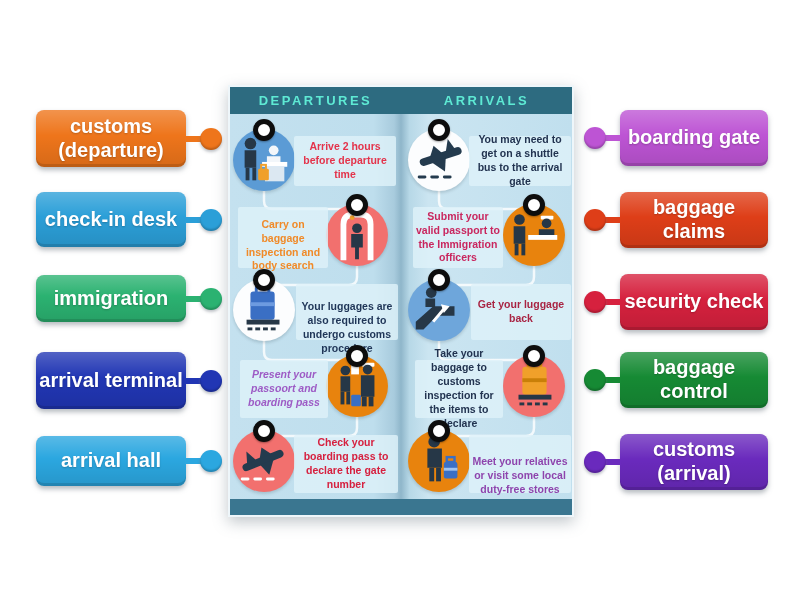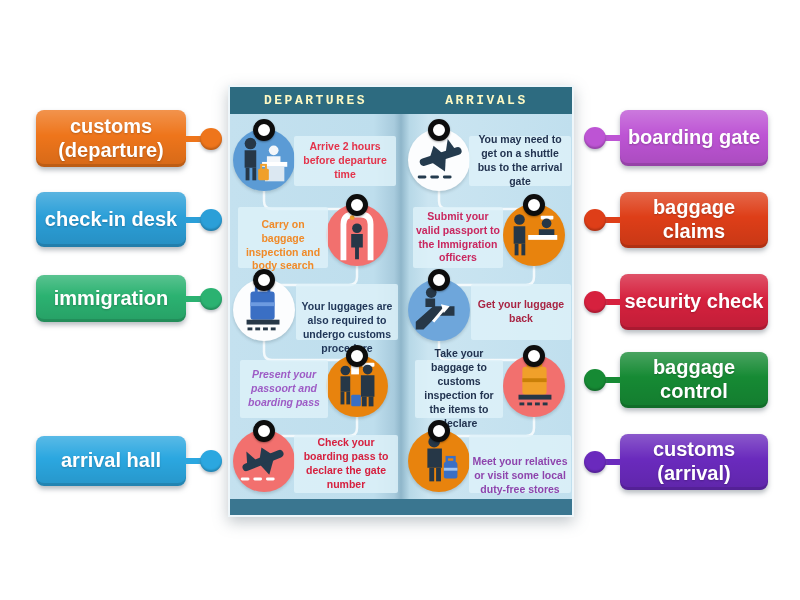--- a/index.html
+++ b/index.html
@@ -5,22 +5,22 @@
   html,body{margin:0;padding:0;background:#fff;}
   .stage{position:relative;width:800px;height:600px;background:#ffffff;overflow:hidden;
          font-family:"Liberation Sans","DejaVu Sans",sans-serif;}
 
   
   .panel{position:absolute;left:228px;top:85px;width:342px;height:428px;
          border:2px solid #eef6fa;box-sizing:content-box;
          background:linear-gradient(90deg,#c4e1ef 0%,#bedeed 42%,#a8cbdd 48%,#8fb6ca 50%,#b7d8e7 52.5%,#cbe5f1 58%,#c0dfee 100%);
          box-shadow:0 5px 14px rgba(100,115,125,.4);}
   .panel-header{position:absolute;left:0;top:0;right:0;height:27px;background:#2d6b80;display:flex;z-index:3;}
-  .panel-header .ht{flex:1;text-align:center;line-height:27px;color:#fef9c3;font-size:13px;
-         font-weight:bold;letter-spacing:2.5px;font-family:Liberation Mono, monospace;}
+  .panel-header .ht{flex:1;text-align:center;line-height:27px;color:#5eead4;font-size:13px;
+         font-weight:bold;letter-spacing:2.5px;}
   .bottom-bar{position:absolute;left:0;top:412px;right:0;height:16px;background:#3a7690;z-index:3;}
 
   .connectors{position:absolute;left:0;top:0;width:342px;height:428px;z-index:1;}
 
   .circle{position:absolute;width:62px;height:62px;border-radius:50%;overflow:hidden;z-index:2;
           box-shadow:0 2px 3px rgba(40,60,70,.18);}
   .circle svg{display:block;width:62px;height:62px;}
   .dot{position:absolute;width:12px;height:12px;border:5px solid #0d0d0d;background:#fff;
        border-radius:50%;z-index:4;box-shadow:0 1px 2px rgba(0,0,0,.35);}
   .tbox{position:absolute;display:flex;align-items:center;justify-content:center;z-index:2;
@@ -287,20 +287,25 @@
   <div class="label lft ll2" style="--c: #2b9fd8;">
     <span>check-in desk</span>
     <div class="stem"></div>
     <div class="ldot"></div>
   </div>
   <div class="label lft ll3" style="--c: #2bb271;">
     <span>immigration</span>
     <div class="stem"></div>
     <div class="ldot"></div>
   </div>
+  <div class="label lft ll4" style="--c: #2136b4;">
+    <span>arrival terminal</span>
+    <div class="stem"></div>
+    <div class="ldot"></div>
+  </div>
   <div class="label lft ll5" style="--c: #2ba7e0;">
     <span>arrival hall</span>
     <div class="stem"></div>
     <div class="ldot"></div>
   </div>
 
   <div class="label rgt rl1" style="--c: #bd54d4;">
     <span>boarding gate</span>
     <div class="stem"></div>
     <div class="ldot"></div>

